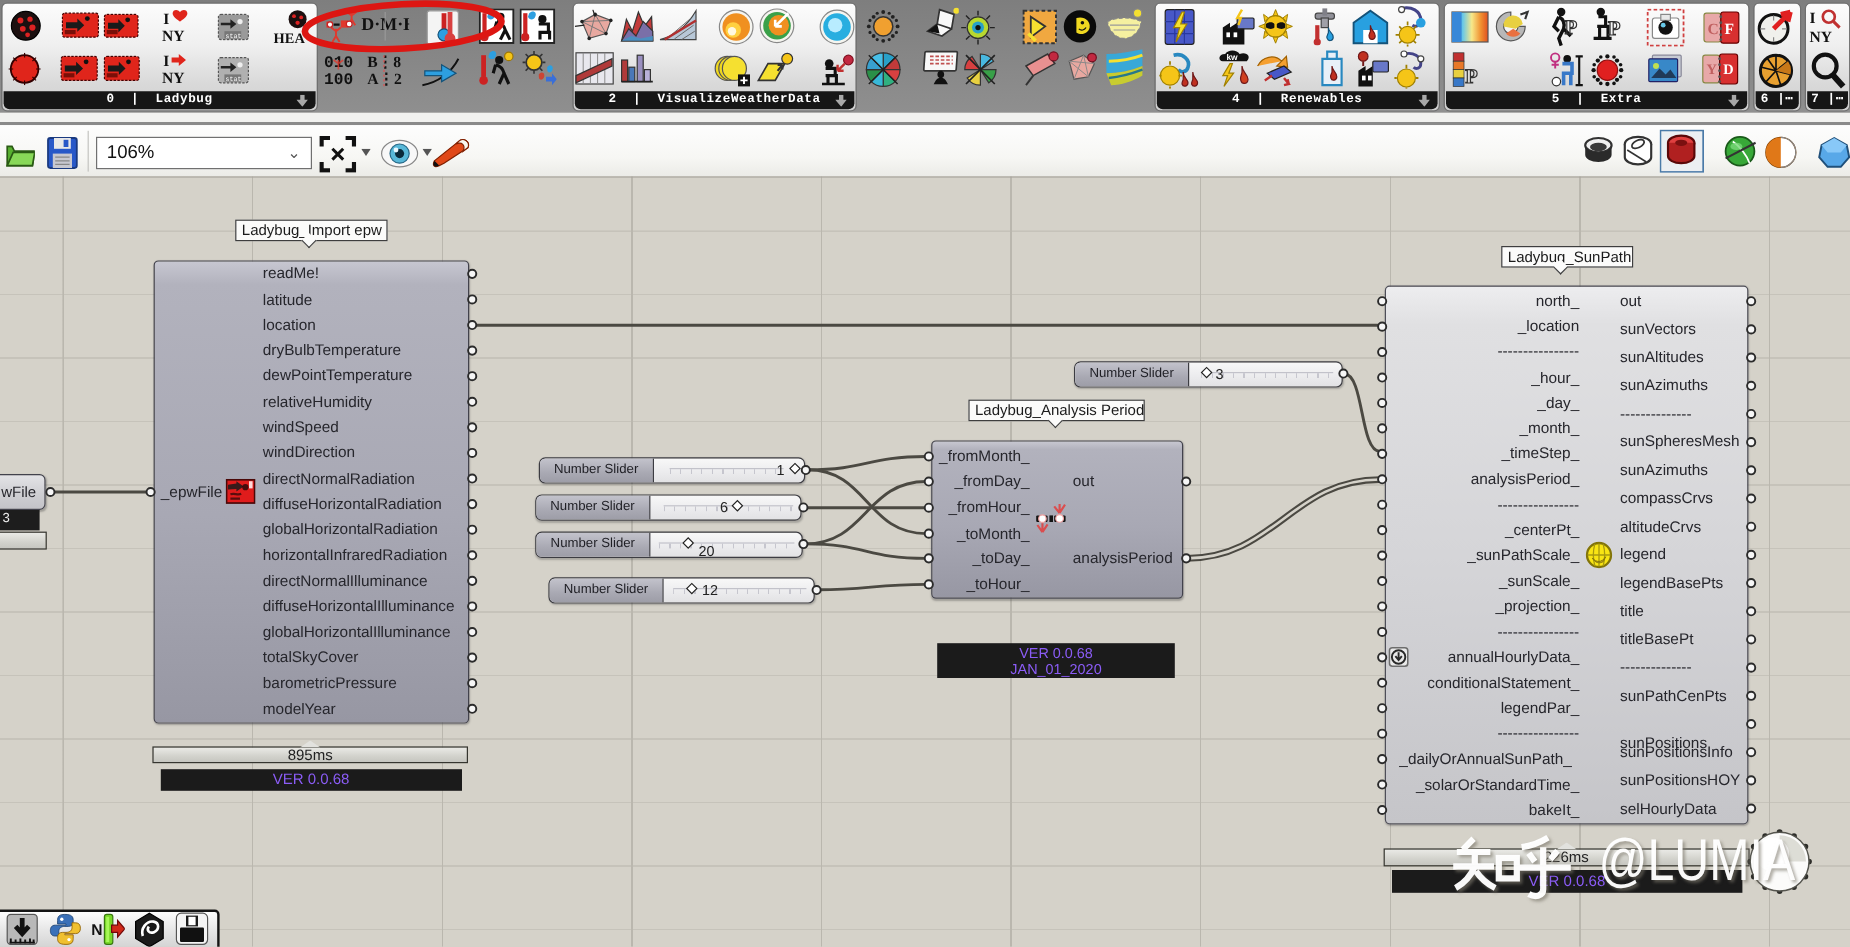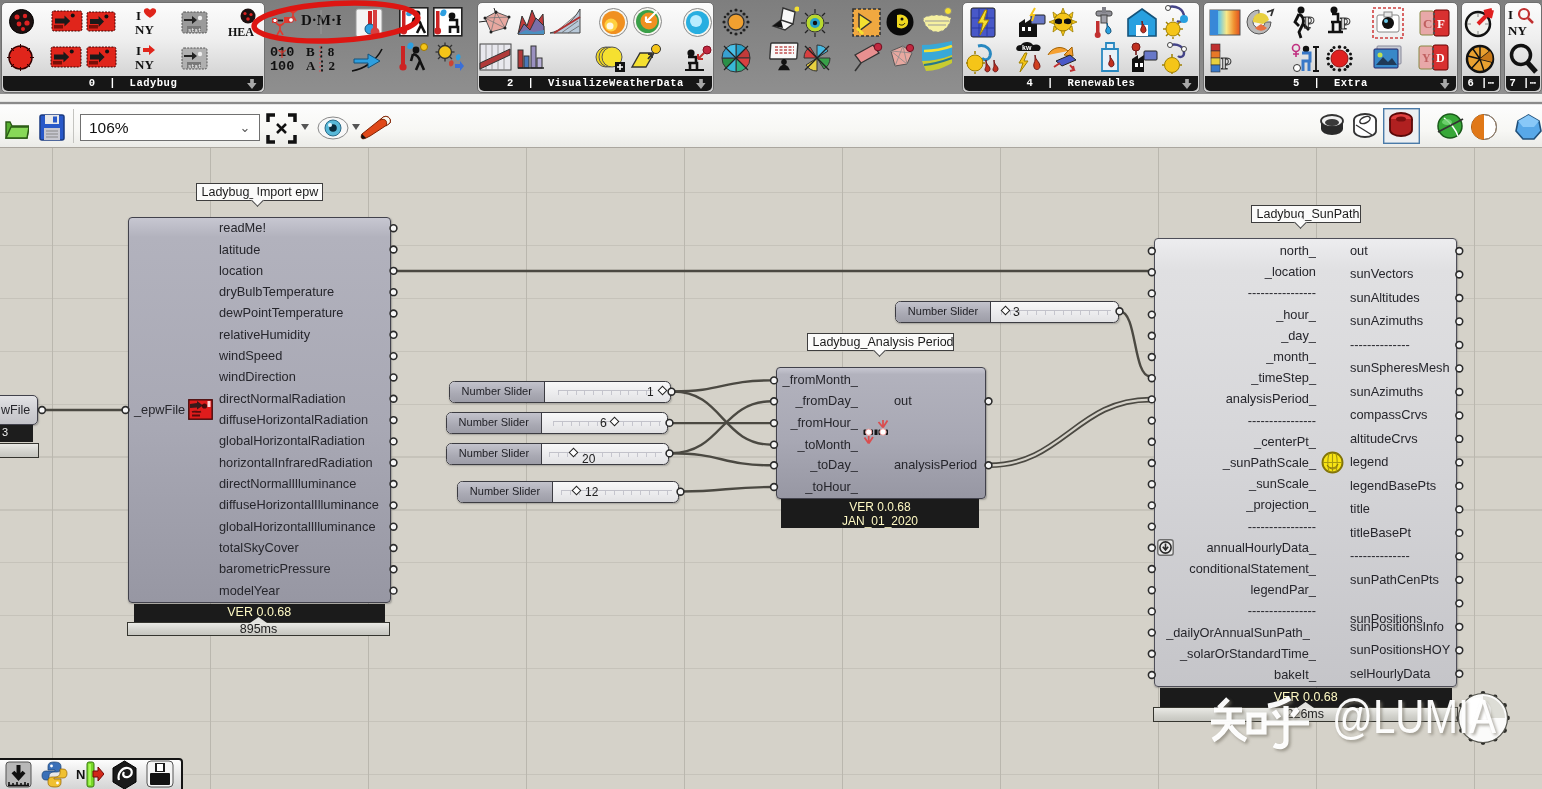--- a/index.html
+++ b/index.html
@@ -27,21 +27,21 @@
  background:repeating-linear-gradient(to right,#bab7ae 0 1.1px,transparent 1.1px 158px);}
 
 .tip{position:absolute;background:#fbfbfa;border:1px solid #3e3e3e;height:18px;line-height:16px;
  font-size:12.5px;color:#1b1b1b;padding:0 5px;white-space:nowrap;z-index:3;}
 .tippt{position:absolute;width:9px;height:9px;background:#fbfbfa;border-right:1px solid #3e3e3e;
  border-bottom:1px solid #3e3e3e;transform:rotate(45deg);z-index:3;}
 .comp{position:absolute;border:1.5px solid #42424c;border-radius:4px;z-index:3;
  background:linear-gradient(#c7c7d1,#b2b2bd 5%,#a8a8b4 55%,#9797a3);box-shadow:0.5px 1px 1.5px rgba(60,60,60,.35);}
 .comp.light{background:linear-gradient(#ededef,#e0e0e2 7%,#d5d5d8 50%,#c5c5c9);border-color:#4e4e58;}
 .row{position:absolute;font-size:12.8px;color:#26262c;white-space:nowrap;line-height:14px;z-index:4;}
-.vbar{position:absolute;background:#1b1b1b;color:#fef9c3;font-size:11.5px;text-align:center;z-index:3;}
+.vbar{position:absolute;background:#1b1b1b;color:#8b5cf6;font-size:11.5px;text-align:center;z-index:3;margin-top:37px;}
 .rt{position:absolute;background:linear-gradient(#eaeae6,#d2d2cc 60%,#c6c6c0);border:1.5px solid #35352f;
  color:#222;font-size:11.5px;text-align:center;z-index:4;}
 .slider{position:absolute;height:21.5px;border:1.5px solid #3c3c42;border-radius:5.5px;overflow:hidden;
  background:linear-gradient(#f8f8f8,#ececee 55%,#e2e2e4);z-index:3;box-shadow:0.5px 1px 1.5px rgba(60,60,60,.3);}
 .slab{position:absolute;left:0;top:0;bottom:0;background:linear-gradient(#c3c3cc,#a9a9b3 60%,#9d9da7);
  border-right:1.5px solid #3c3c42;color:#1e1e24;font-size:11.5px;text-align:center;}
 .ticks{position:absolute;top:8px;height:5px;border-top:1px solid #c2c2ca;background:repeating-linear-gradient(to right,#c6c6ce 0 1px,transparent 1px 8.8px);}
 .dia{position:absolute;width:7px;height:7px;background:#fff;border:1.5px solid #222;transform:rotate(45deg);z-index:4;}
 .sval{position:absolute;font-size:12px;color:#222;z-index:4;line-height:12px;}
 svg{display:block;}

